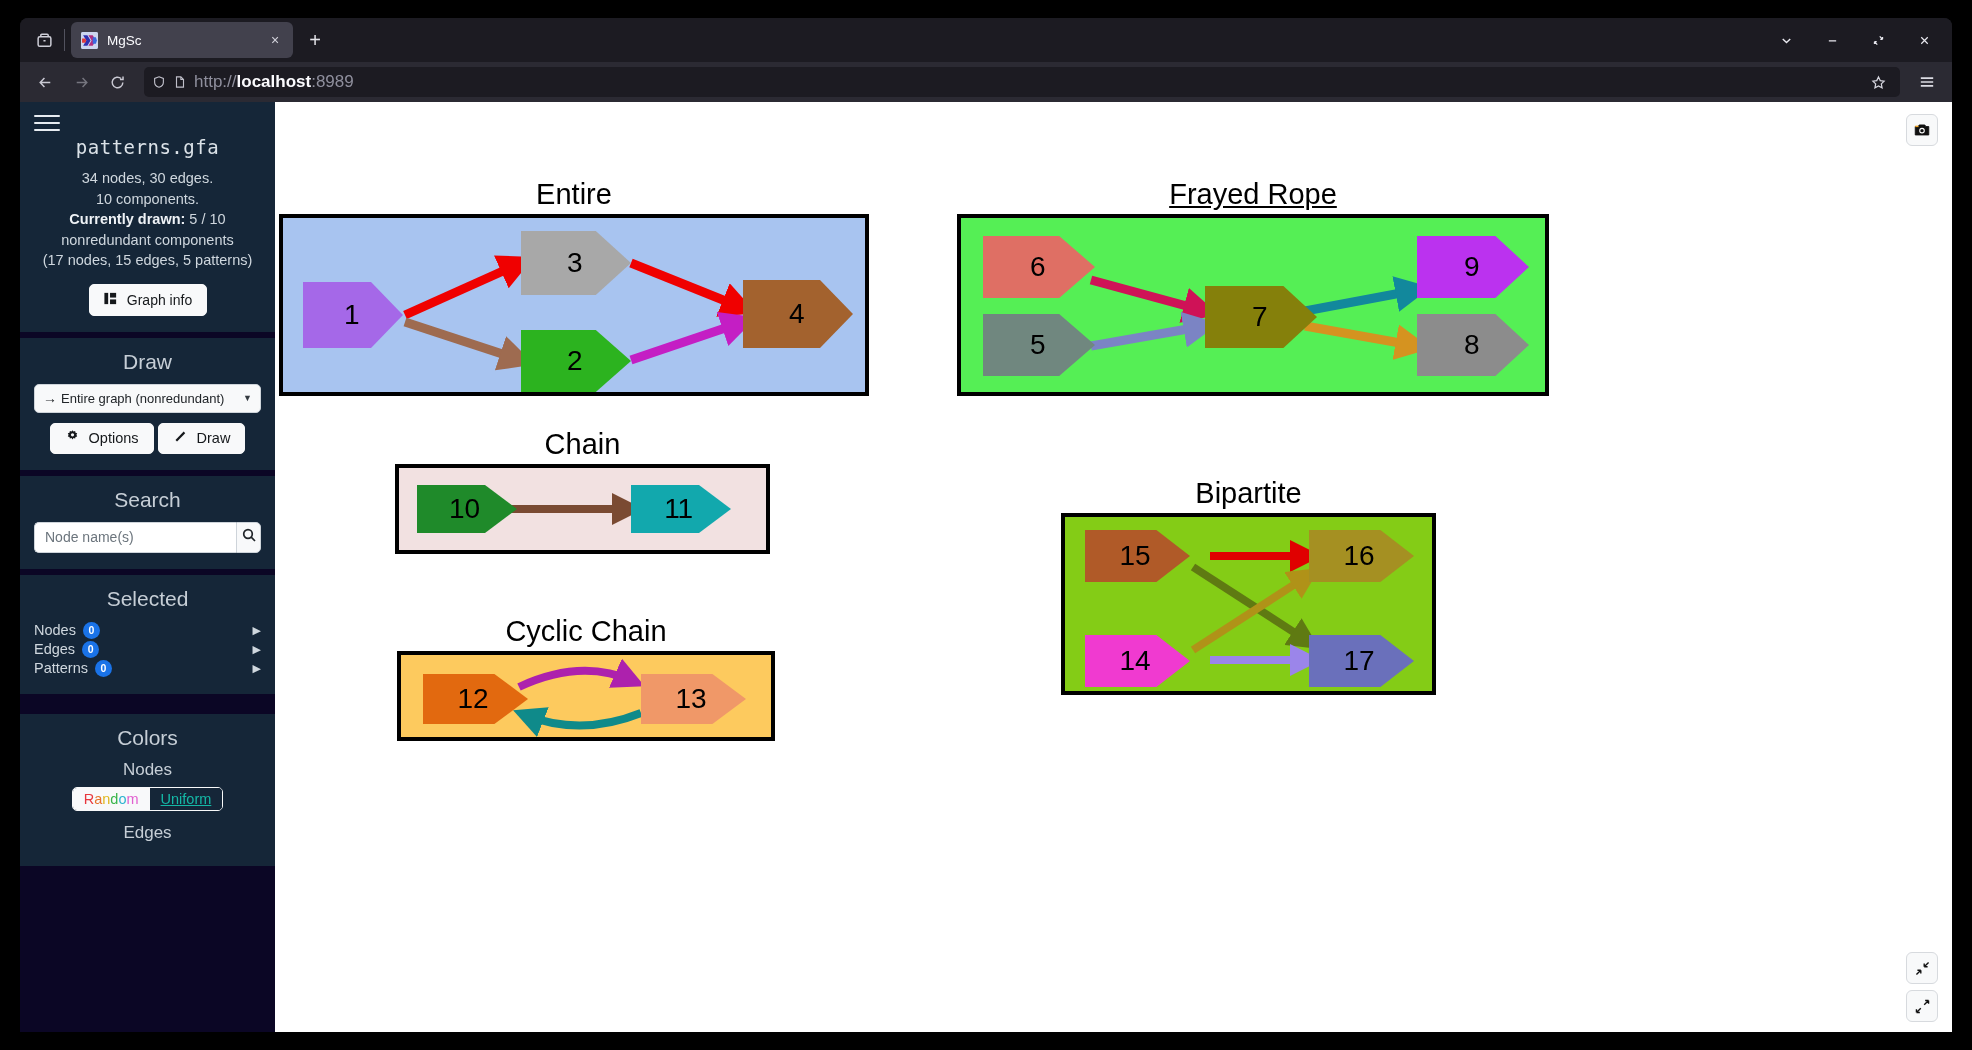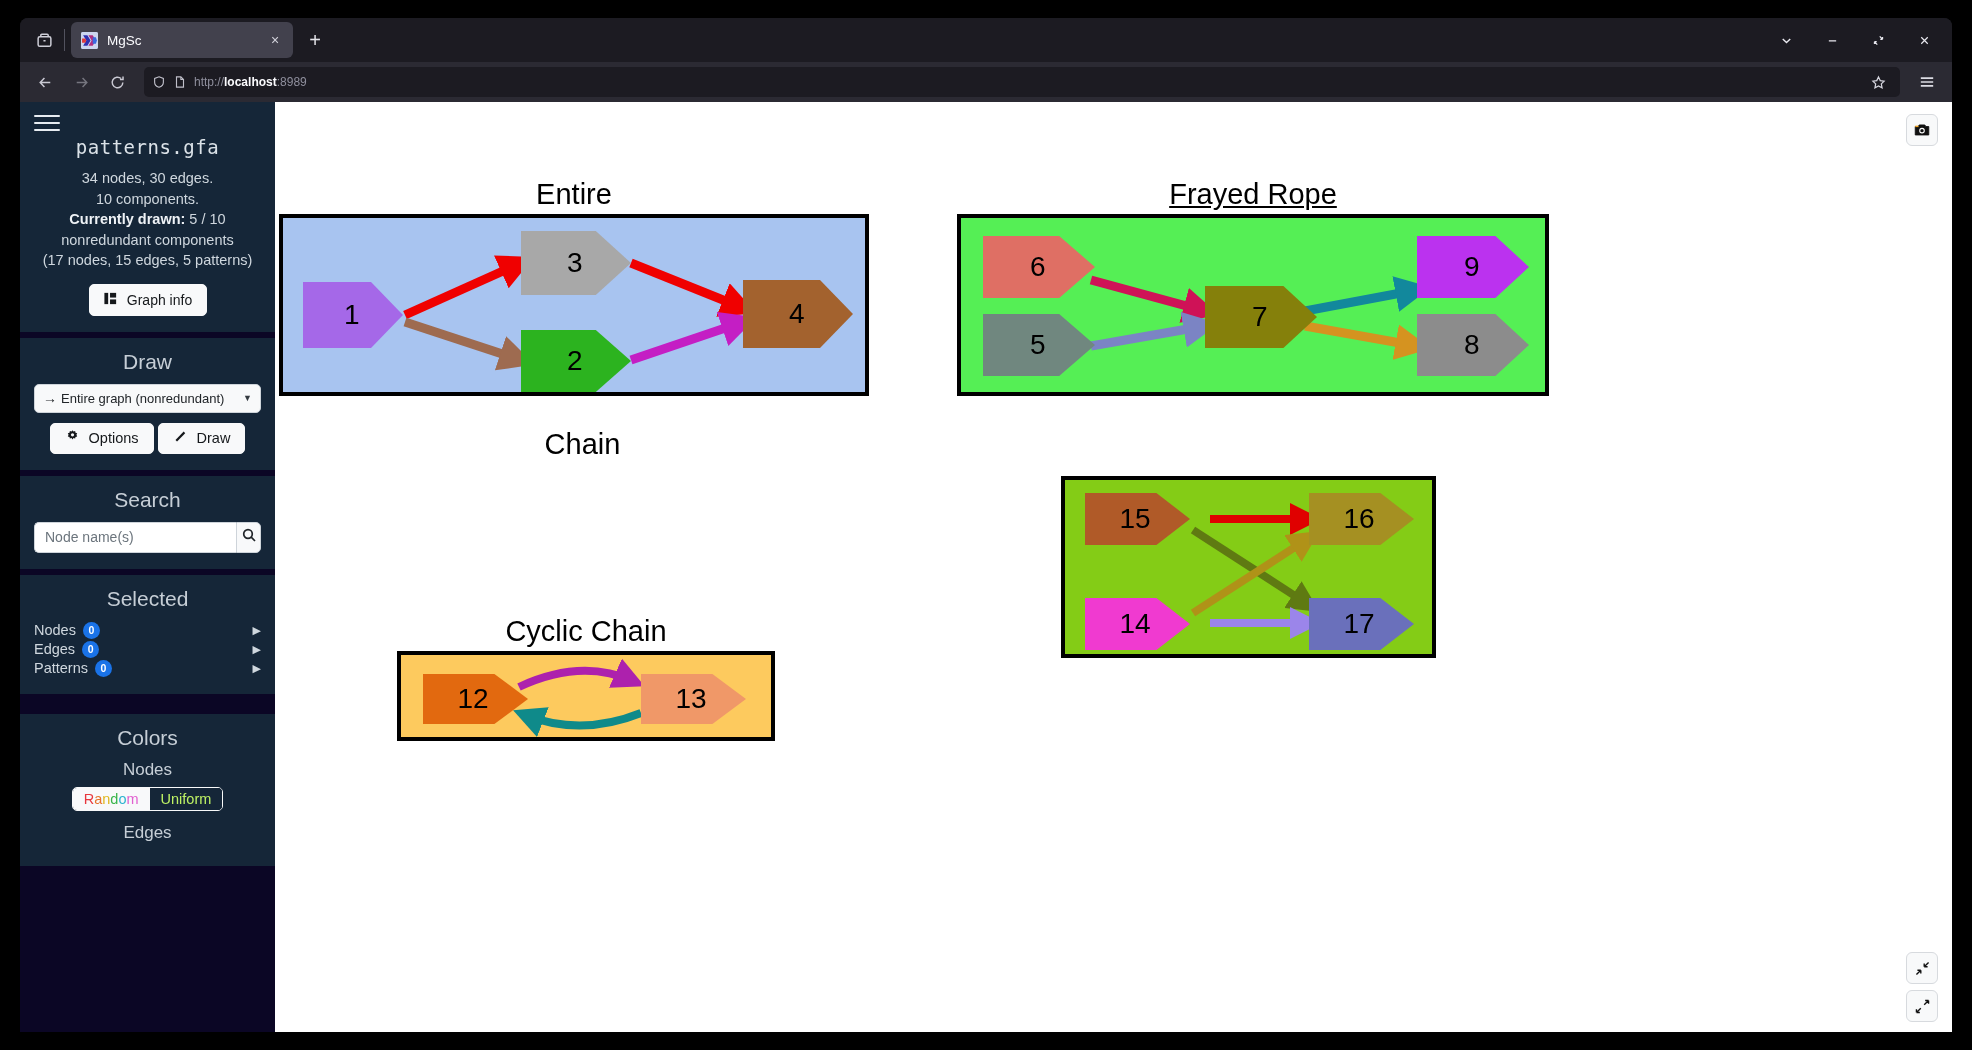--- a/index.html
+++ b/index.html
@@ -101,21 +101,21 @@
     background: #1c1b22;
     border-radius: 5px;
     margin: 0 8px;
     display: flex; align-items: center;
     padding: 0 8px;
     gap: 7px;
   }
   #urlbar .u-icon { color: #bfbfc9; display:flex; align-items:center; }
   #url-text {
     flex: 1 1 auto;
-    font-size: 12px;
+    font-size: 17px;
     color: #8f8f9d;
     white-space: nowrap; overflow: hidden;
   }
   #url-text b { color: #fbfbfe; font-weight: 700; }
   #url-right { display: flex; align-items: center; gap: 2px; }
 
   
   #app {
     position: relative;
     height: calc(1014px - 44px - 40px);
@@ -261,21 +261,21 @@
     border-radius: 5px;
     overflow: hidden;
     border: 1px solid #f8f9fa;
   }
   .seg-btn {
     padding: 3px 11px;
     font-size: 14.5px;
     background: #f8f9fa;
     color: #15181b;
   }
-  .seg-btn.active { background: #152638; color: #bef264; }
+  .seg-btn.active { background: #152638; color: #14b8a6; text-decoration: underline; }
   .rainbow span:nth-child(1){color:#e8373d;}
   .rainbow span:nth-child(2){color:#e8732b;}
   .rainbow span:nth-child(3){color:#e0b81f;}
   .rainbow span:nth-child(4){color:#39b54a;}
   .rainbow span:nth-child(5){color:#2bb3cf;}
   .rainbow span:nth-child(6){color:#e15fd0;}
 
   
   #canvas {
     position: relative;
@@ -633,20 +633,38 @@
           </div>
           <div class="node" style="left:456px; top:96px; width:112px; height:62px;">
             <div class="body" style="background:#8c8c8c; clip-path:polygon(0 0,70% 0,100% 50%,70% 100%,0 100%);"></div>
             <span>8</span>
           </div>
         </div>
       </div>
 
       <div class="pattern" style="left:120px; top:325px; width:375px;">
         <div class="pattern-label">Chain</div>
+        <div class="pattern-box" style="height:90px; background:#f2e1e1;">
+          <svg class="edges" viewBox="0 0 367 82" preserveAspectRatio="none">
+            <defs>
+              <marker id="ah-brown3" markerWidth="4" markerHeight="4" refX="2.4" refY="2" orient="auto">
+                <path d="M0,0 L4,2 L0,4 z" fill="#7a4a32"></path>
+                </marker>
+            </defs>
+            <line x1="103" y1="41" x2="232" y2="41" stroke="#7a4a32" stroke-width="8" marker-end="url(#ah-brown3)"></line>
+          </svg>
+          <div class="node" style="left:18px; top:17px; width:100px; height:48px;">
+            <div class="body" style="background:#1f8a2a; clip-path:polygon(0 0,68% 0,100% 50%,68% 100%,0 100%);"></div>
+            <span>10</span>
+          </div>
+          <div class="node" style="left:232px; top:17px; width:100px; height:48px;">
+            <div class="body" style="background:#12a8ad; clip-path:polygon(0 0,68% 0,100% 50%,68% 100%,0 100%);"></div>
+            <span>11</span>
+          </div>
+        </div>
       </div>
 
       <div class="pattern" style="left:122px; top:512px; width:378px;">
         <div class="pattern-label">Cyclic Chain</div>
         <div class="pattern-box" style="height:90px; background:#fdca5e;">
           <svg class="edges" viewBox="0 0 370 82" preserveAspectRatio="none">
             <defs>
               <marker id="ah-purple4" markerWidth="4" markerHeight="4" refX="2.4" refY="2" orient="auto">
                 <path d="M0,0 L4,2 L0,4 z" fill="#ad21ad"></path>
                 </marker>
@@ -662,20 +680,21 @@
             <span>12</span>
           </div>
           <div class="node" style="left:240px; top:19px; width:105px; height:50px;">
             <div class="body" style="background:#f09868; clip-path:polygon(0 0,68% 0,100% 50%,68% 100%,0 100%);"></div>
             <span>13</span>
           </div>
         </div>
       </div>
 
       <div class="pattern" style="left:786px; top:374px; width:375px;">
+        <div class="pattern-label">Bipartite</div>
         <div class="pattern-box" style="height:182px; background:#84cc16;">
           <svg class="edges" viewBox="0 0 367 178" preserveAspectRatio="none">
             <defs>
               <marker id="ah-red5" markerWidth="4" markerHeight="4" refX="2.4" refY="2" orient="auto">
                 <path d="M0,0 L4,2 L0,4 z" fill="#e00000"></path>
                 </marker>
               <marker id="ah-olive5" markerWidth="4" markerHeight="4" refX="2.4" refY="2" orient="auto">
                 <path d="M0,0 L4,2 L0,4 z" fill="#5f7a12"></path>
                 </marker>
               <marker id="ah-gold5" markerWidth="4" markerHeight="4" refX="2.4" refY="2" orient="auto">

